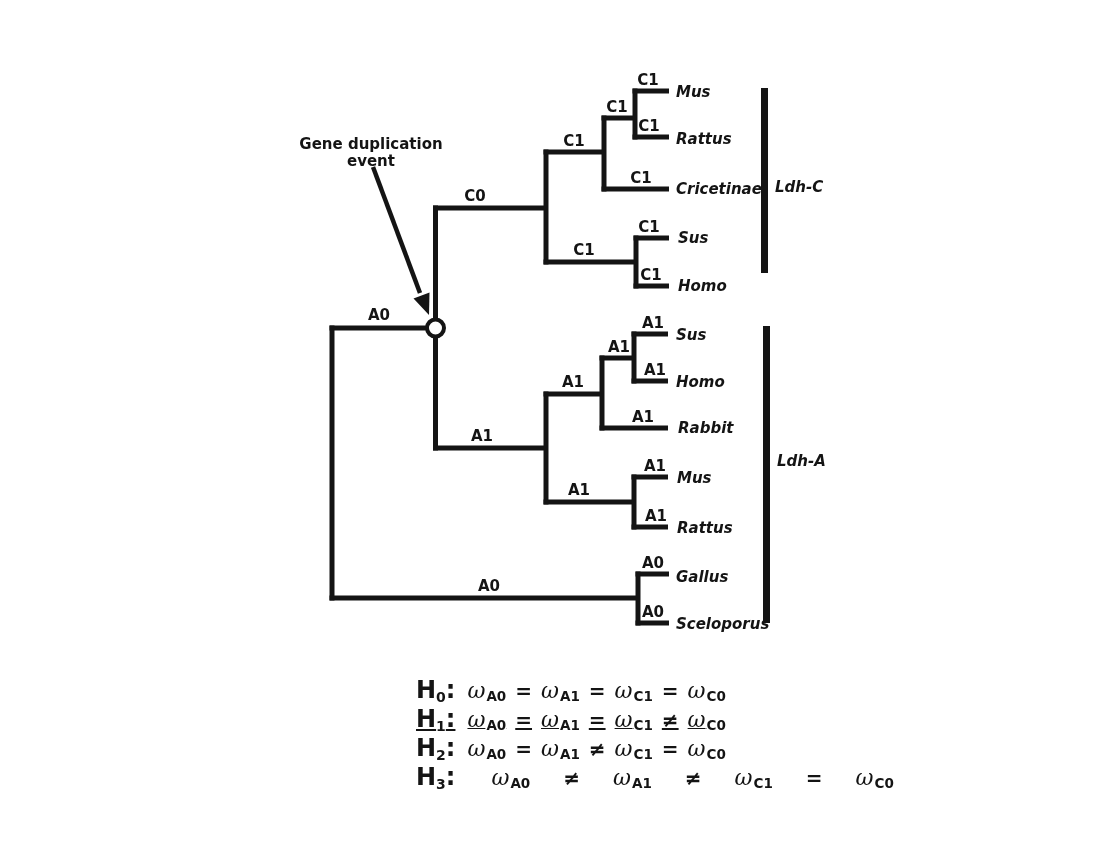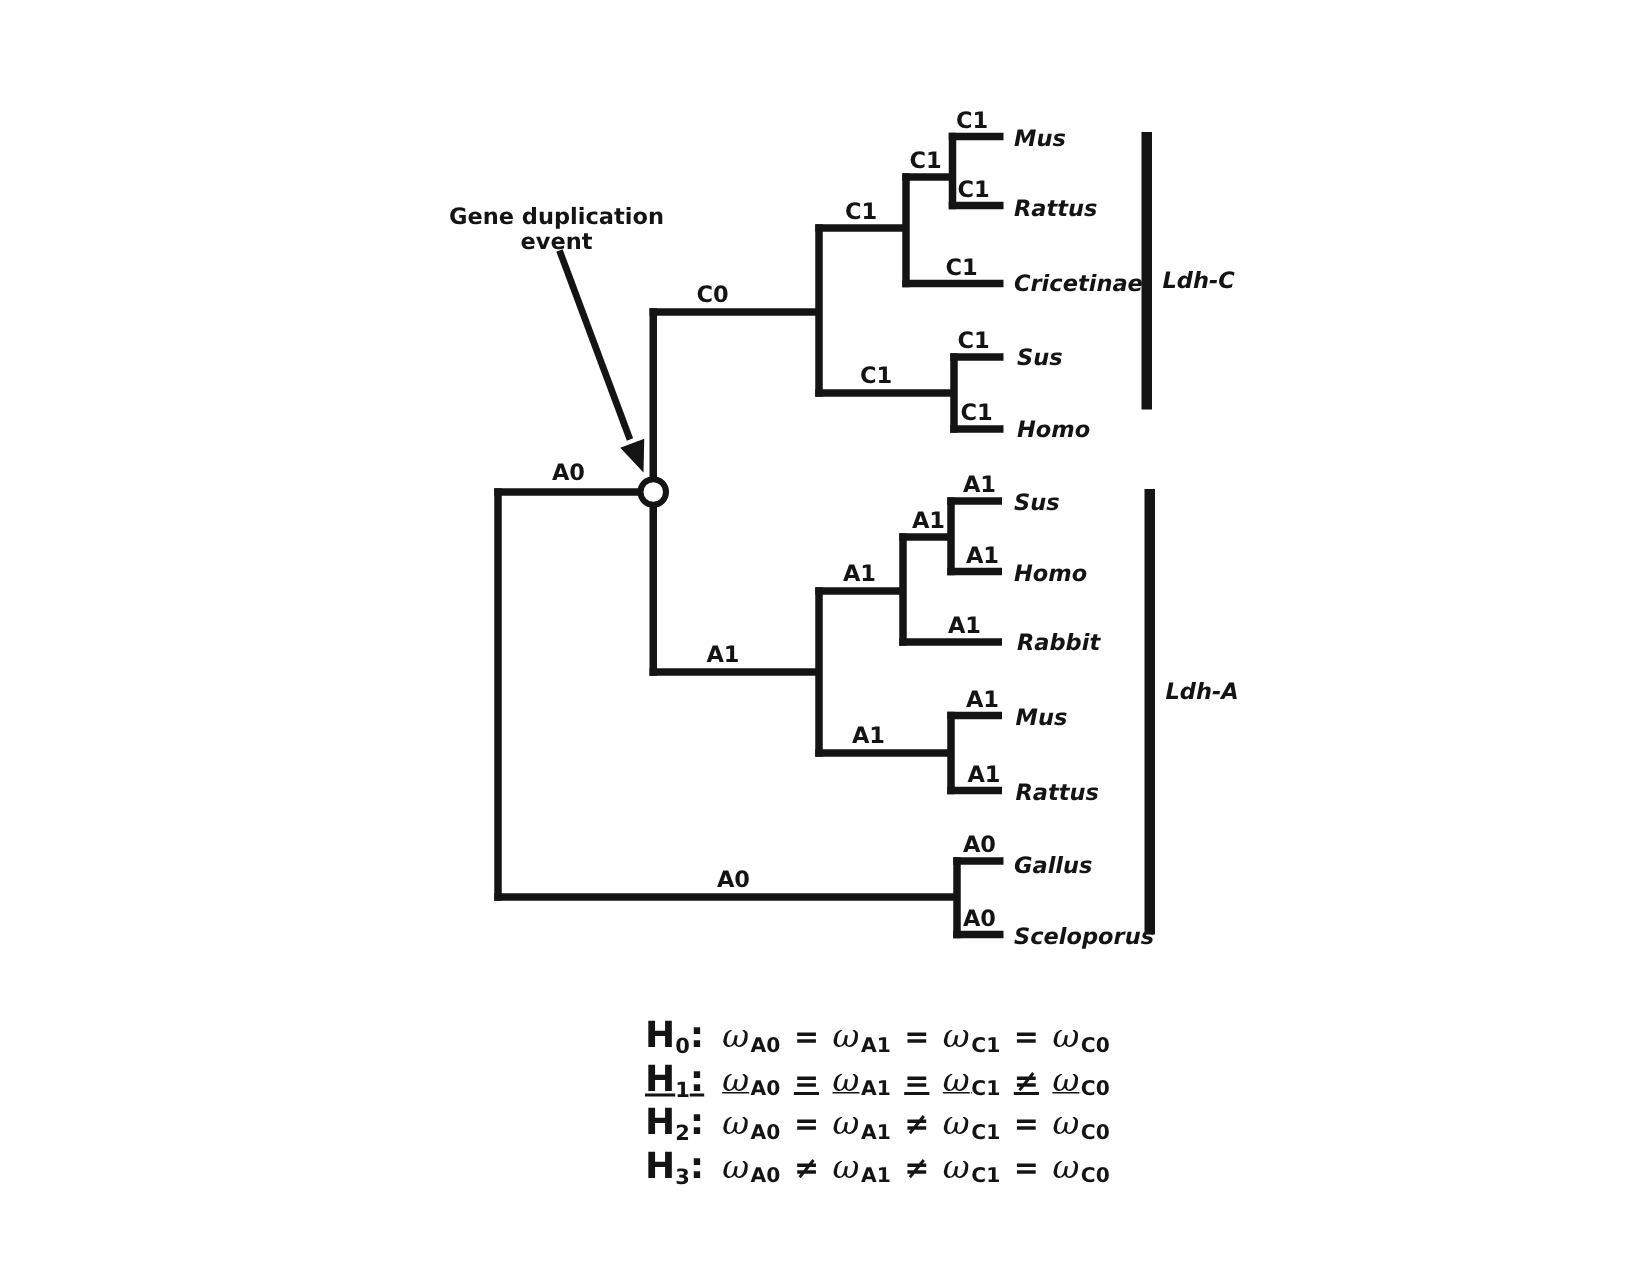--- a/index.html
+++ b/index.html
@@ -19,31 +19,31 @@
 
   #hypotheses {
     position: absolute;
     left: 416px;
     top: 672px;
     width: 320px;
     color: #141414;
   }
   .hyp-row {
     position: absolute;
-    left: 14px;
+    left: 0;
     display: flex;
     align-items: baseline;
     white-space: nowrap;
     height: 29px;
     justify-content: space-between;
   }
   .hyp-row.r0 { top: 4px; }
   .hyp-row.r1 { top: 33px; text-decoration: underline; }
   .hyp-row.r2 { top: 62px; }
-  .hyp-row.r3 { top: 91px; }
+  .hyp-row.r3 { top: 91px; gap: 24px; }
   .hname { font-size: 24px; font-weight: 700; margin-right: 12px; }
   .hname sub { font-size: 14px; font-weight: 700; vertical-align: baseline; position: relative; top: 4px; }
   .om {
     font-family: "DejaVu Serif", serif;
     font-style: italic;
     font-weight: 400;
     font-size: 22px;
   }
   .term sub {
     font-family: "DejaVu Sans", sans-serif;

